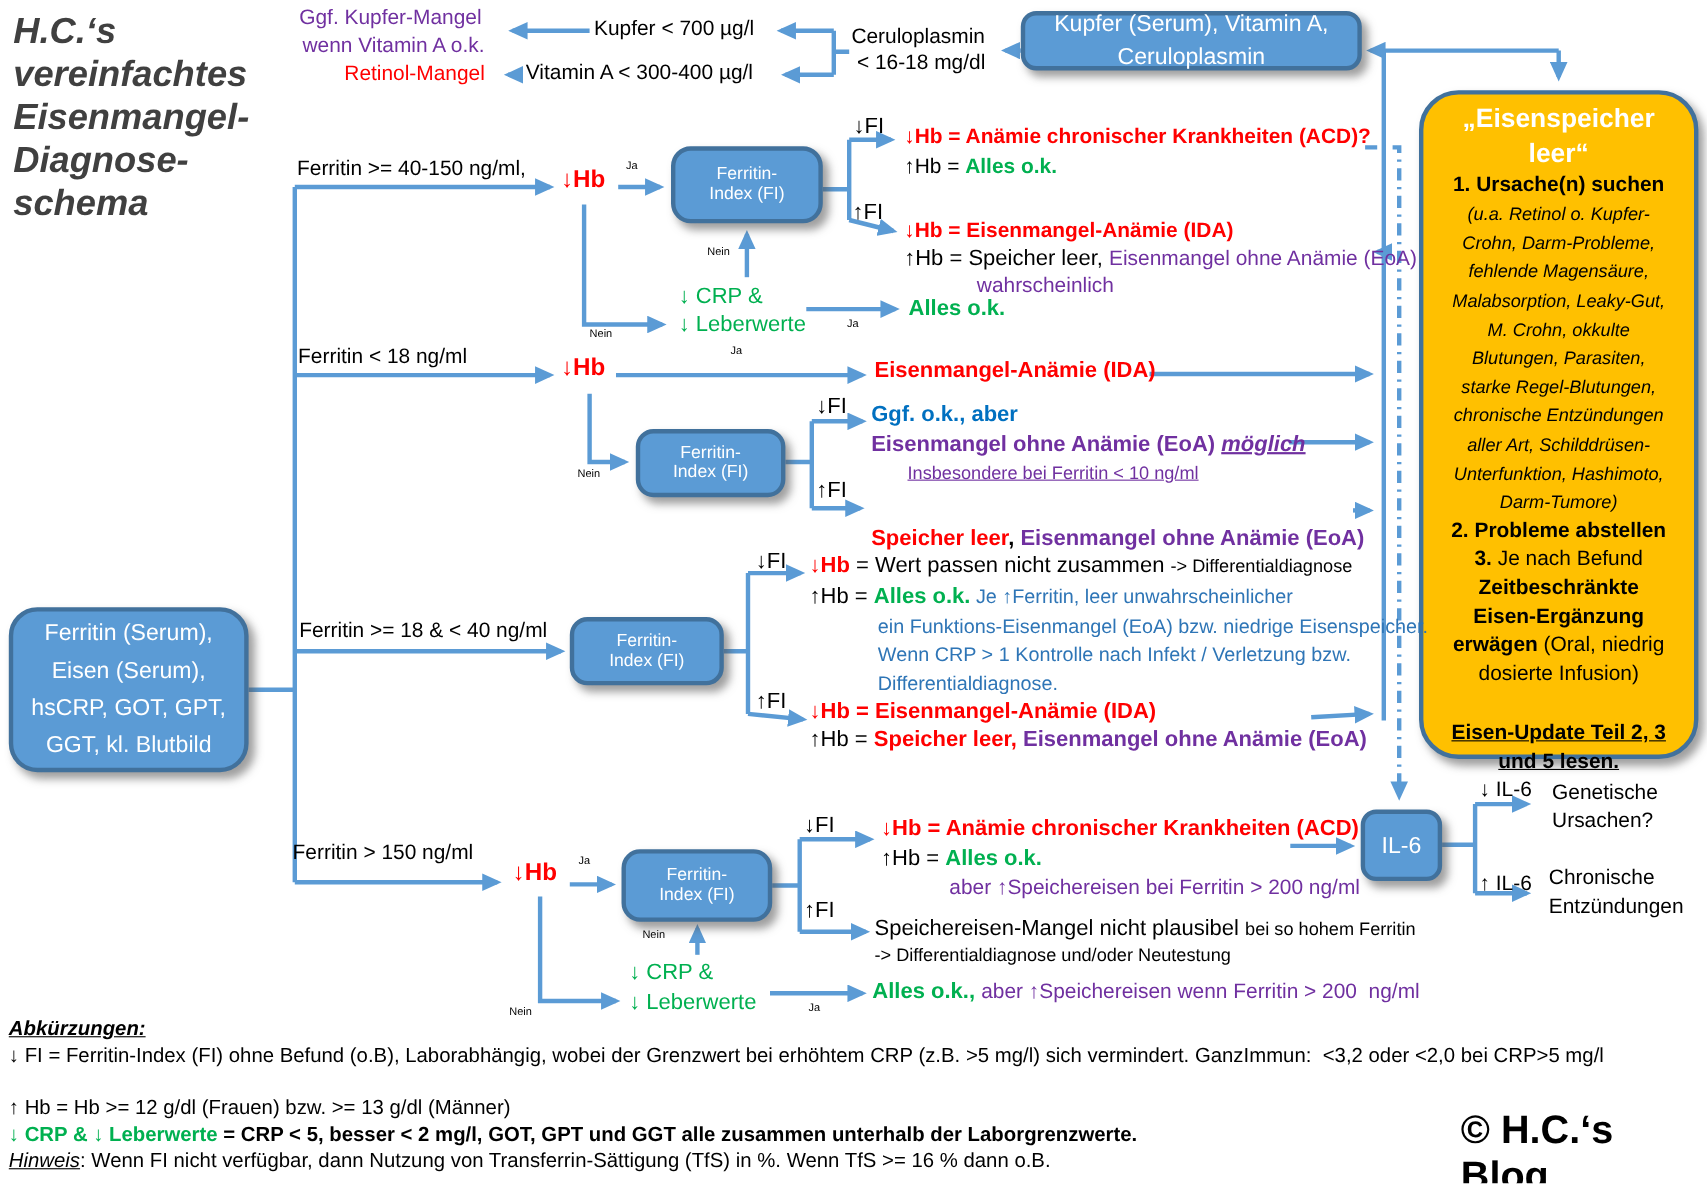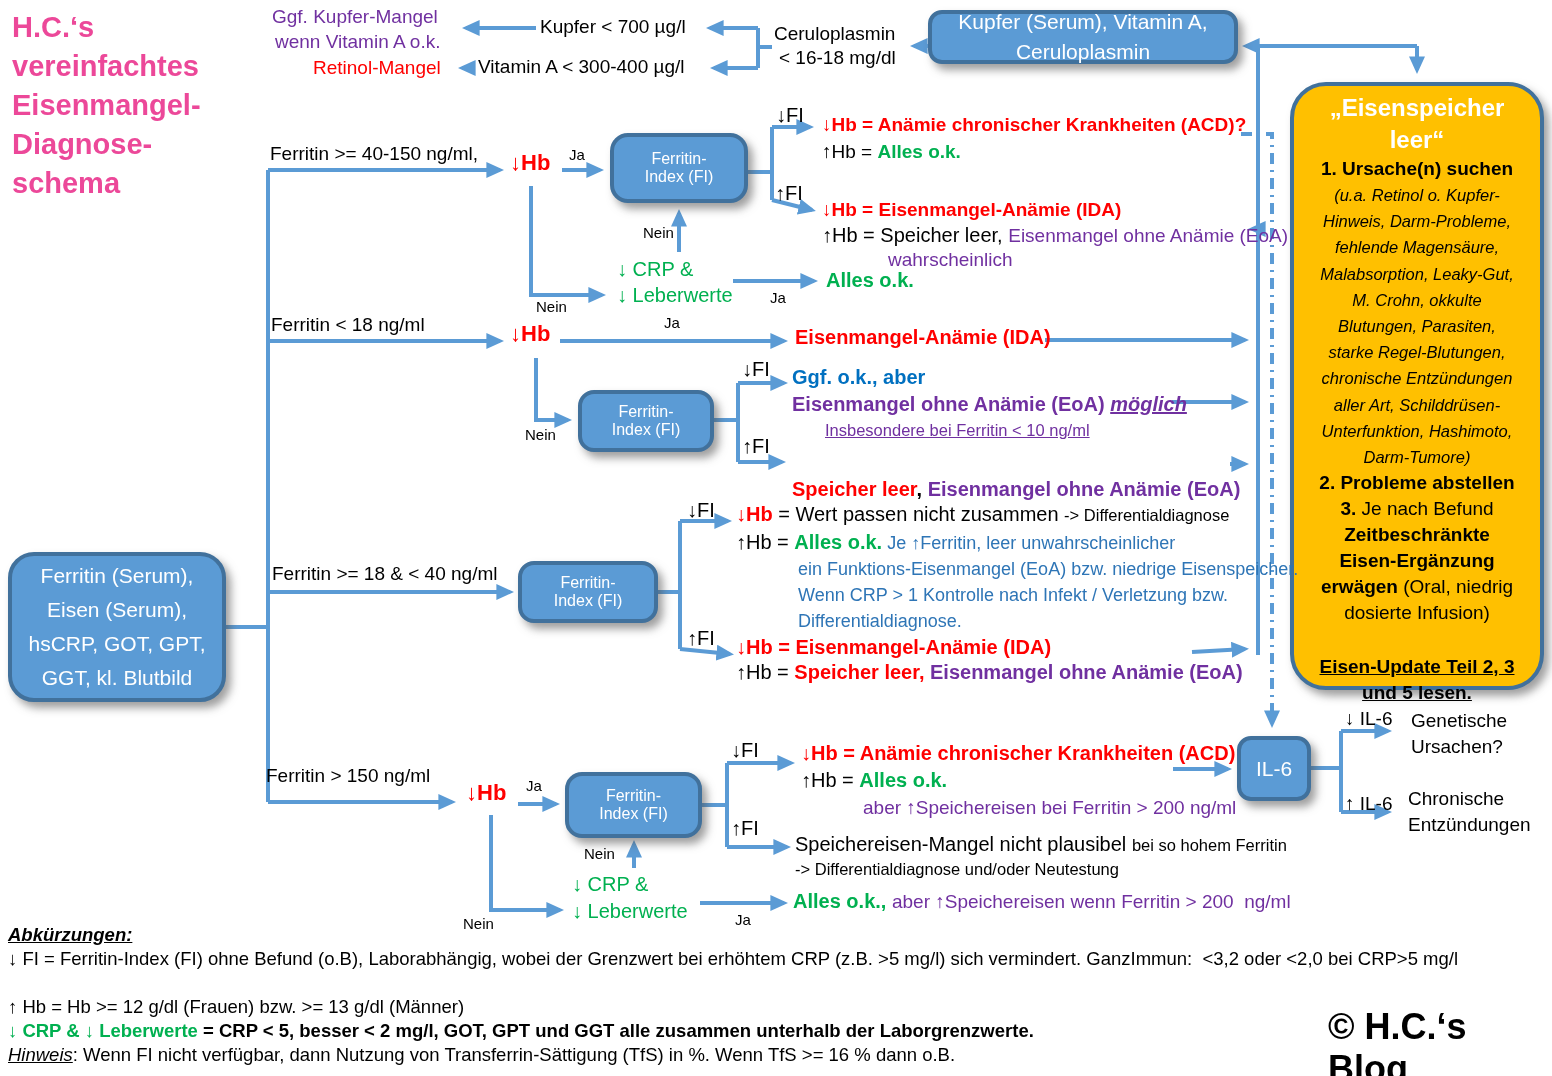--- a/index.html
+++ b/index.html
@@ -9,30 +9,30 @@
   .t{position:absolute;z-index:2;white-space:pre;font-size:19px;line-height:1.18;}
   .b{font-weight:bold;}
   .i{font-style:italic;}
   .u{text-decoration:underline;}
   .red{color:#FF0000;}
   .purple{color:#7030A0;}
   .green{color:#00B050;}
   .blue{color:#0070C0;}
   .steel{color:#2E75B6;}
   .sm{font-size:16.5px;}
-  .lbl{font-size:15px;color:#000;}
+  .lbl{font-size:10px;color:#000;}
   .hb{font-size:22px;font-weight:bold;color:#FF0000;}
   .fil{font-size:20px;color:#000;}
   .s20{font-size:20px;}
   .s18{font-size:18px;}
   .bluebox{position:absolute;z-index:2;background:#5B9BD5;border:4px solid #41719C;
            color:#fff;display:flex;flex-direction:column;align-items:center;justify-content:center;
            text-align:center;box-shadow:5px 6px 8px rgba(80,80,80,.55);box-sizing:border-box;}
-  .title{position:absolute;left:12px;top:8px;z-index:2;font-size:29px;font-weight:bold;
-         color:#ec4899;line-height:39px;white-space:pre;}
+  .title{position:absolute;left:12px;top:8px;z-index:2;font-size:33px;font-weight:bold;
+         font-style:italic;color:#404040;line-height:39px;white-space:pre;}
   #orangebox{position:absolute;left:1290px;top:82px;width:254px;height:608px;z-index:2;
              background:#FFC000;border:4px solid #41719C;border-radius:36px;box-sizing:border-box;
              box-shadow:5px 6px 8px rgba(80,80,80,.55);text-align:center;color:#000;padding-top:6px;}
   .ob-h{font-size:24px;font-weight:bold;color:#fff;line-height:32px;}
   .ob-b{font-size:19px;font-weight:bold;line-height:26px;}
   .ob-r{font-size:19px;line-height:26px;}
   .ob-i{font-size:16.5px;font-style:italic;line-height:26.2px;}
   .ob-u{font-size:19px;font-weight:bold;text-decoration:underline;line-height:26px;}
   .legend{position:absolute;left:8px;z-index:2;font-size:18.5px;white-space:pre;}
   #copyright{position:absolute;left:1328px;top:1006px;z-index:2;font-size:36px;font-weight:bold;}
@@ -119,21 +119,21 @@
   <div class="bluebox" style="left:928px;top:10px;width:310px;height:54px;border-radius:14px;font-size:21px;line-height:1.45;">
     <div>Kupfer (Serum), Vitamin A,</div>
       <div>Ceruloplasmin</div>
   </div>
 
   <div id="orangebox">
     <div class="ob-h">„Eisenspeicher</div>
     <div class="ob-h">leer“</div>
     <div class="ob-b">1. Ursache(n) suchen</div>
     <div class="ob-i">(u.a. Retinol o. Kupfer-</div>
-    <div class="ob-i">Hinweis, Darm-Probleme,</div>
+    <div class="ob-i">Crohn, Darm-Probleme,</div>
     <div class="ob-i">fehlende Magensäure,</div>
     <div class="ob-i">Malabsorption, Leaky-Gut,</div>
     <div class="ob-i">M. Crohn, okkulte</div>
     <div class="ob-i">Blutungen, Parasiten,</div>
     <div class="ob-i">starke Regel-Blutungen,</div>
     <div class="ob-i">chronische Entzündungen</div>
     <div class="ob-i">aller Art, Schilddrüsen-</div>
     <div class="ob-i">Unterfunktion, Hashimoto,</div>
     <div class="ob-i">Darm-Tumore)</div>
     <div class="ob-b">2. Probleme abstellen</div>

